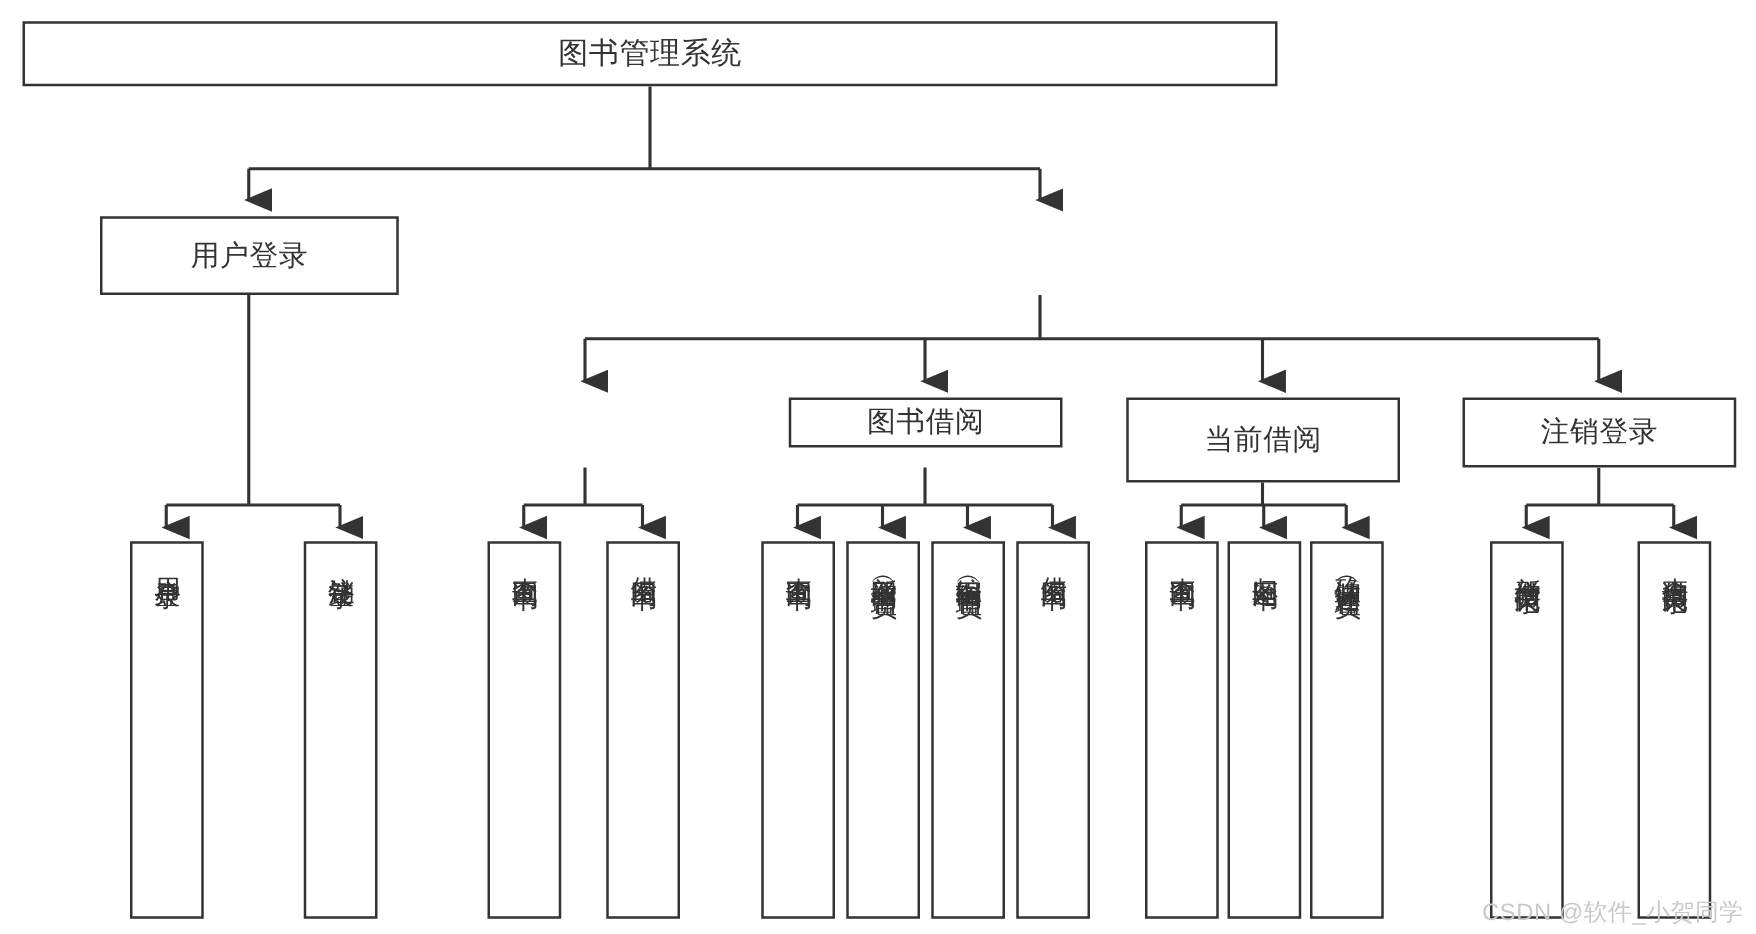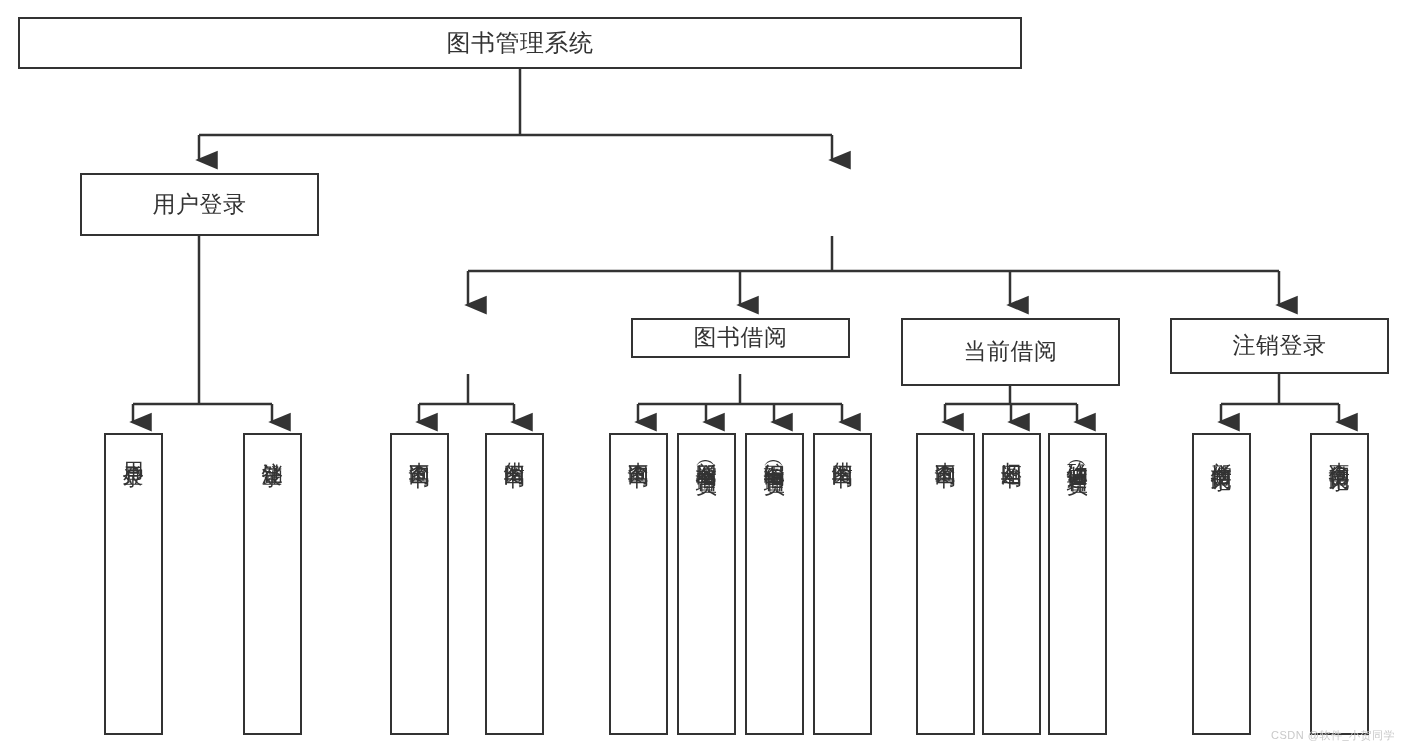--- a/index.html
+++ b/index.html
@@ -56,21 +56,21 @@
     font-size: 21px;
     line-height: 1.30;
     letter-spacing: 2px;
     color: #333333;
     white-space: nowrap;
   }
   #watermark {
     position: absolute;
     right: 10px;
     bottom: 4px;
-    font-size: 11px;
+    font-size: 19px;
     color: #c9c9c9;
     white-space: nowrap;
     letter-spacing: 0.5px;
   }
 </style>
 </head>
 <body>
 
 <div id="canvas">
 

